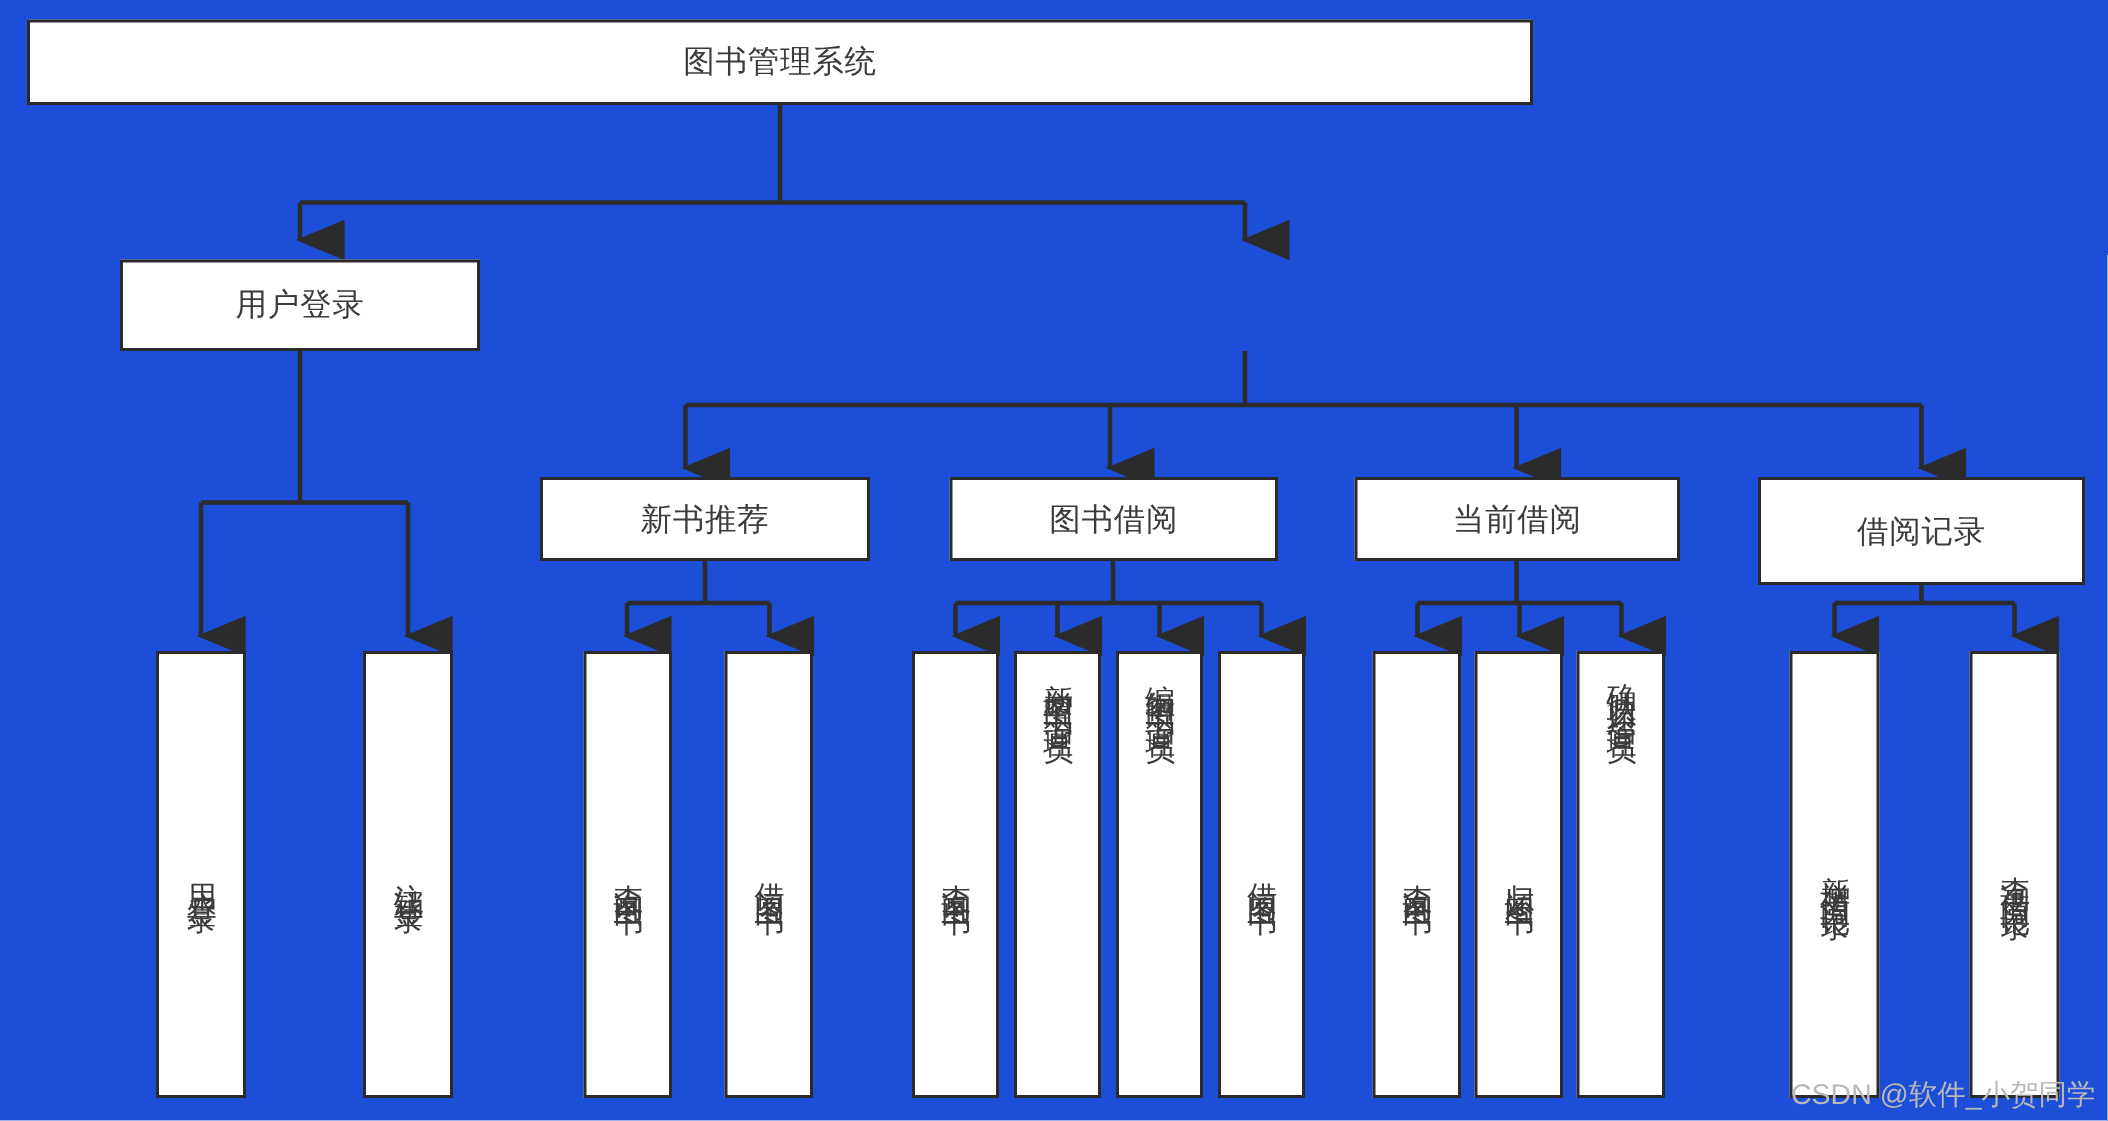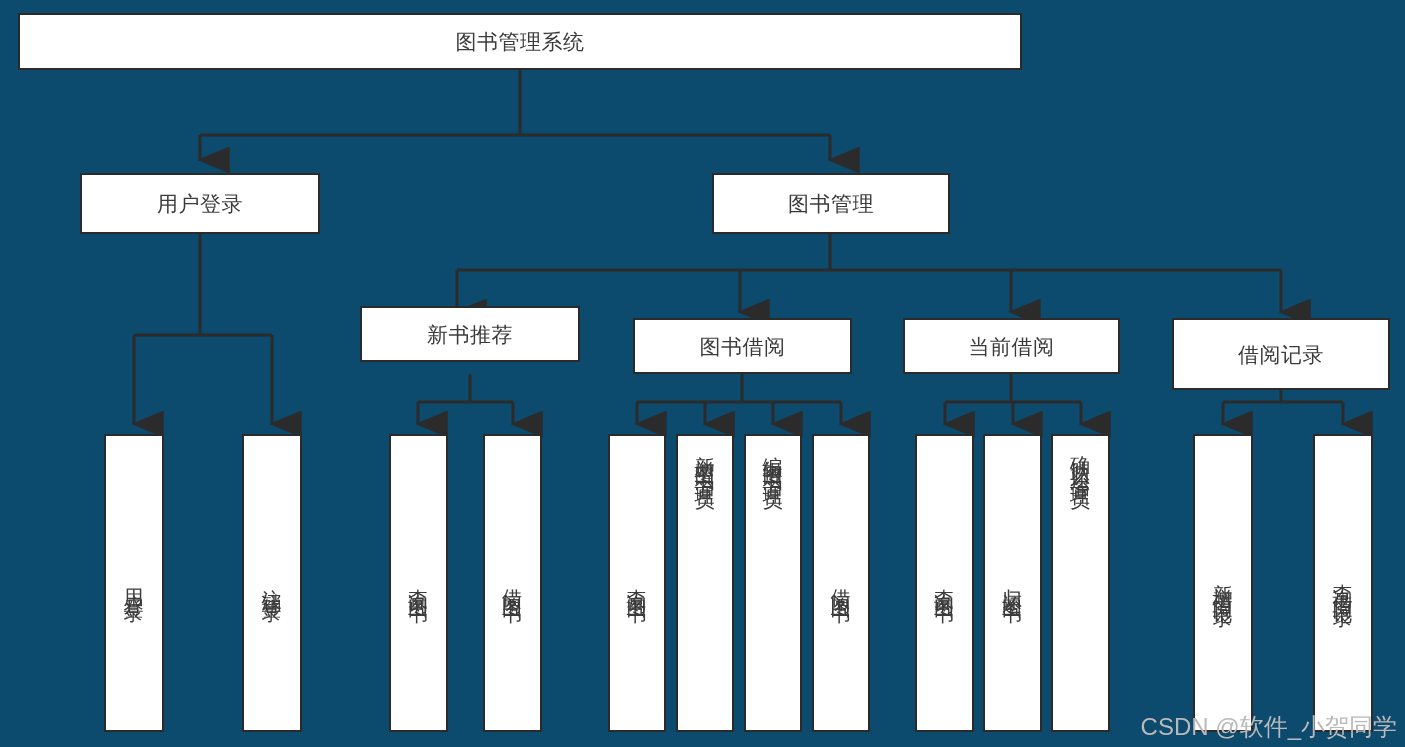--- a/index.html
+++ b/index.html
@@ -8,21 +8,21 @@
     padding: 0;
     background: #ffffff;
   }
   body {
     font-family: "Liberation Sans", "DejaVu Sans", sans-serif;
   }
   #canvas {
     position: relative;
     width: 1405px;
     height: 747px;
-    background: #0c4a6e;
+    background: #1d4ed8;
     overflow: hidden;
   }
   #edges {
     position: absolute;
     left: 0;
     top: 0;
     width: 1405px;
     height: 747px;
     pointer-events: none;
   }
@@ -66,21 +66,21 @@
     margin: 0 auto;
   }
   .node.v.center {
     align-items: center;
     padding-top: 0;
   }
   #watermark {
     position: absolute;
     right: 8px;
     bottom: 4px;
-    font-size: 24px;
+    font-size: 19px;
     color: #b9b9b9;
     white-space: nowrap;
     font-family: "Liberation Sans", "DejaVu Sans", sans-serif;
   }
 </style>
 </head>
 <body>
 
 <div id="canvas">
 
@@ -135,25 +135,22 @@
   </svg>
 
   <div class="node h" style="left:18px; top:13px; width:1004px; height:57px;">
     <span class="lbl">图书管理系统</span>
   </div>
 
   <div class="node h" style="left:80px; top:173px; width:240px; height:61px;">
     <span class="lbl">用户登录</span>
   </div>
 
-  <div class="node h" style="left:712px; top:173px; width:238px; height:61px;">
-    <span class="lbl">图书管理</span>
-  </div>
-
-  <div class="node h" style="left:360px; top:306px; width:220px; height:56px;">
+
+  <div class="node h" style="left:360px; top:318px; width:220px; height:56px;">
     <span class="lbl">新书推荐</span>
   </div>
 
   <div class="node h" style="left:903px; top:318px; width:217px; height:56px;">
     <span class="lbl">当前借阅</span>
   </div>
 
   <div class="node h" style="left:633px; top:318px; width:219px; height:56px;">
     <span class="lbl">图书借阅</span>
   </div>

